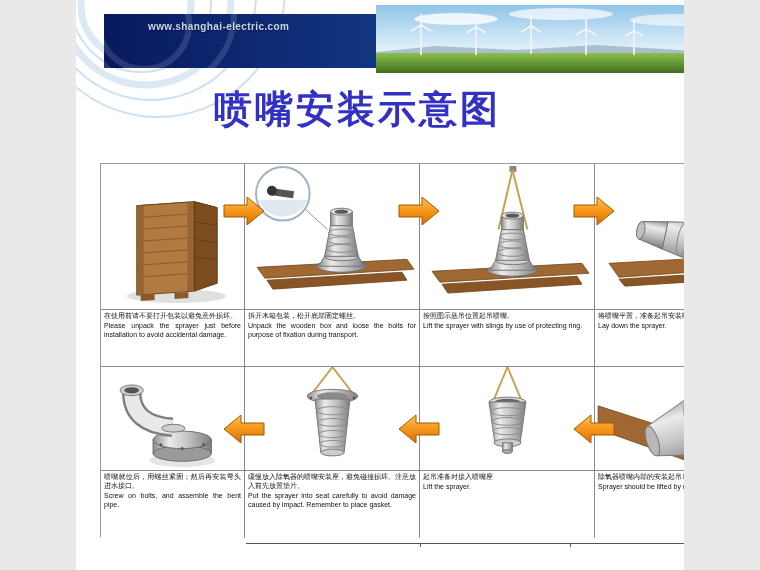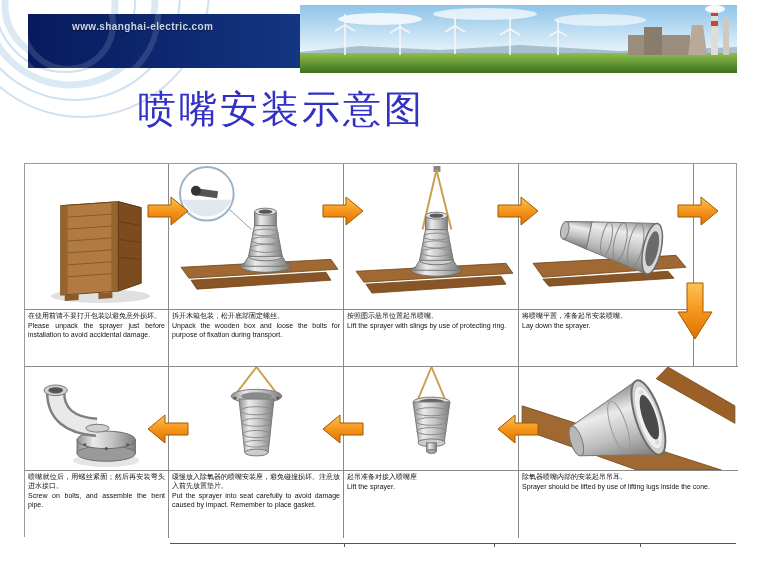--- a/index.html
+++ b/index.html
@@ -1,29 +1,29 @@
 <!DOCTYPE html>
 <html><head>
 <meta charset="utf-8">
 <style>
   * { margin:0; padding:0; box-sizing:border-box; }
   body { background:#e9e9e9; font-family:"Liberation Sans", sans-serif; }
-  .slide { position:relative; width:760px; height:570px; background:#fff; overflow:hidden; margin:0 auto; }
+  .slide { position:relative; width:608px; height:570px; background:#fff; overflow:hidden; margin:0 auto; }
 
   
   .swirls { position:absolute; left:0; top:0; z-index:0; }
   .band { position:absolute; left:28px; top:14px; width:708px; height:54px;
           background:linear-gradient(90deg,#081a5e 0%, #12337e 35%, #1c4f9c 60%, #2a6cc0 100%); z-index:1; }
   .band-arcs { position:absolute; left:0; top:0; width:100%; height:100%; overflow:hidden; }
   .site-url { position:absolute; left:72px; top:21px; z-index:3; color:#ccd4e8; font-size:10px;
               font-weight:bold; letter-spacing:0.4px; text-shadow:0 1px 1px rgba(0,0,0,0.4); }
   .photo { position:absolute; left:300px; top:5px; width:437px; height:68px; z-index:2; }
 
   
-  .slide-title { position:absolute; left:138px; top:84px; z-index:4; font-size:38px; font-weight:normal;
+  .slide-title { position:absolute; left:138px; top:84px; z-index:4; font-size:38px; font-weight:bold;
                  color:#3231c4; letter-spacing:3px; }
 
   
   .diagram { position:absolute; left:24px; top:163px; width:713px; height:374px;
              border:1px solid #9a9a9a; background:#fff; z-index:4; }
   .panel { position:absolute; border-right:1px solid #8a8a8a; background:#fff; }
   .panel.noright { border-right:none; }
   .imgbox { width:100%; border-bottom:1px solid #8a8a8a; overflow:hidden; background:#fff; }
   .imgbox svg { display:block; width:100%; height:100%; }
   .top-img { height:146px; }

